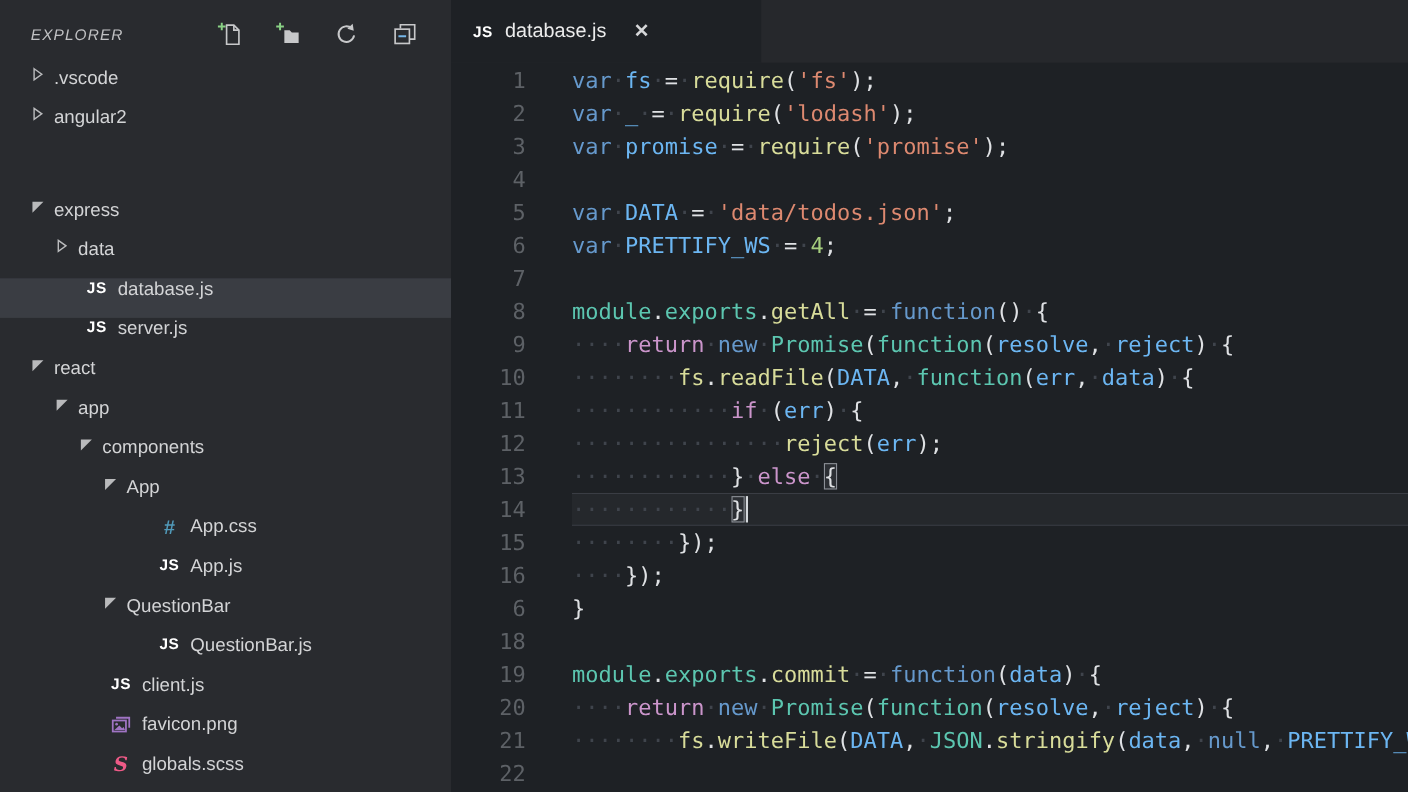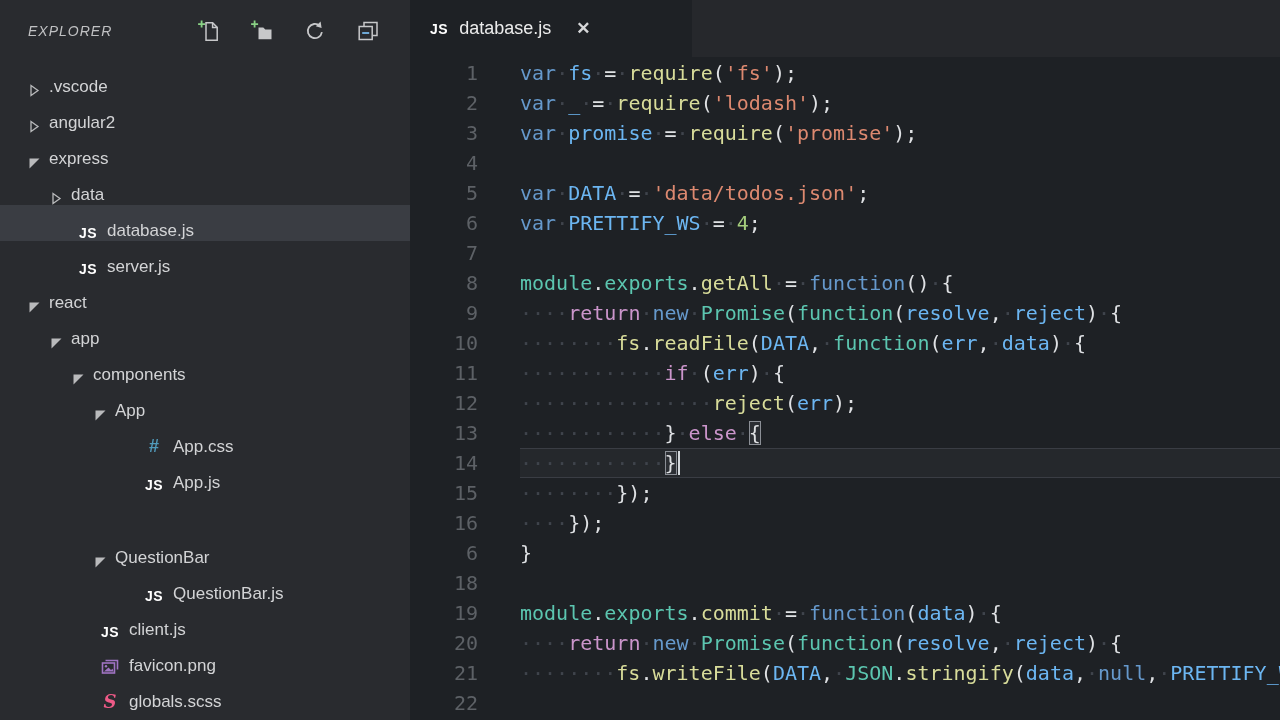--- a/index.html
+++ b/index.html
@@ -12,21 +12,21 @@
   .app{display:flex;width:1280px;height:720px;}
 
   
   .sidebar{width:410px;flex:none;height:720px;background:#292b2f;display:flex;flex-direction:column;}
   .sb-header{height:61px;flex:none;display:flex;align-items:center;justify-content:space-between;padding:0 30px 0 28px;}
   .sb-title{font-size:14px;letter-spacing:1px;color:#c0c1c3;font-style:italic;}
   .sb-actions{display:flex;gap:29px;align-items:center;}
   .icon-btn{width:24px;height:24px;cursor:pointer;display:flex;align-items:center;justify-content:center;}
   .icon-btn svg{display:block;}
   .tree{flex:1;overflow:hidden;}
-  .row{height:36px;display:flex;align-items:flex-end;font-size:17px;color:#d3d4d6;cursor:pointer;white-space:nowrap;}
+  .row{height:36px;display:flex;align-items:flex-start;font-size:17px;color:#d3d4d6;cursor:pointer;white-space:nowrap;}
   .row.selected{background:#3a3d43;}
   .chev{width:13px;height:13px;margin-right:8px;flex:none;}
   .ficon{width:24px;margin-right:7px;flex:none;display:inline-flex;justify-content:center;align-items:center;}
   .badge-js{color:#ffffff;font-weight:bold;font-size:14px;letter-spacing:.5px;}
   .glyph-css{color:#519aba;font-weight:bold;font-size:18px;}
   .glyph-html{color:#e37933;font-weight:bold;font-size:15px;letter-spacing:-1px;}
   .glyph-sass{color:#ee5a87;font-family:"DejaVu Serif",serif;font-style:italic;font-weight:bold;font-size:18px;}
 
   
   .main{flex:1;min-width:0;display:flex;flex-direction:column;}
@@ -98,52 +98,52 @@
             <polygon points="3,1.5 10,6.5 3,11.5" fill="none" stroke="#b9babc" stroke-width="1.3"></polygon>
           </svg>
           <span class="label">.vscode</span>
         </div>
         <div class="row" style="padding-left: 28px;">
           <svg class="chev" viewBox="0 0 13 13">
             <polygon points="3,1.5 10,6.5 3,11.5" fill="none" stroke="#b9babc" stroke-width="1.3"></polygon>
           </svg>
           <span class="label">angular2</span>
         </div>
+        <div class="row" style="padding-left: 28px; margin-top: 48px;">
+          <svg class="chev" viewBox="0 0 13 13">
+            <polygon points="1.5,2.5 11.5,2.5 1.5,12.5" fill="#b9babc"></polygon>
+          </svg>
+          <span class="label">express</span>
+        </div>
+        <div class="row" style="padding-left: 50px;">
+          <svg class="chev" viewBox="0 0 13 13">
+            <polygon points="3,1.5 10,6.5 3,11.5" fill="none" stroke="#b9babc" stroke-width="1.3"></polygon>
+          </svg>
+          <span class="label">data</span>
+        </div>
+        <div class="row selected" style="padding-left: 76px;">
+          <span class="ficon">
+            <span class="badge-js">JS</span>
+          </span>
+          <span class="label">database.js</span>
+        </div>
+        <div class="row" style="padding-left: 76px;">
+          <span class="ficon">
+            <span class="badge-js">JS</span>
+          </span>
+          <span class="label">server.js</span>
+        </div>
         <div class="row" style="padding-left: 28px;">
           <svg class="chev" viewBox="0 0 13 13">
             <polygon points="1.5,2.5 11.5,2.5 1.5,12.5" fill="#b9babc"></polygon>
           </svg>
-          <span class="label">express</span>
+          <span class="label">react</span>
         </div>
         <div class="row" style="padding-left: 50px;">
           <svg class="chev" viewBox="0 0 13 13">
-            <polygon points="3,1.5 10,6.5 3,11.5" fill="none" stroke="#b9babc" stroke-width="1.3"></polygon>
-          </svg>
-          <span class="label">data</span>
-        </div>
-        <div class="row selected" style="padding-left: 76px;">
-          <span class="ficon">
-            <span class="badge-js">JS</span>
-          </span>
-          <span class="label">database.js</span>
-        </div>
-        <div class="row" style="padding-left: 76px;">
-          <span class="ficon">
-            <span class="badge-js">JS</span>
-          </span>
-          <span class="label">server.js</span>
-        </div>
-        <div class="row" style="padding-left: 28px;">
-          <svg class="chev" viewBox="0 0 13 13">
-            <polygon points="1.5,2.5 11.5,2.5 1.5,12.5" fill="#b9babc"></polygon>
-          </svg>
-          <span class="label">react</span>
-        </div>
-        <div class="row" style="padding-left: 50px;">
-          <svg class="chev" viewBox="0 0 13 13">
             <polygon points="1.5,2.5 11.5,2.5 1.5,12.5" fill="#b9babc"></polygon>
           </svg>
           <span class="label">app</span>
         </div>
         <div class="row" style="padding-left: 72px;">
           <svg class="chev" viewBox="0 0 13 13">
             <polygon points="1.5,2.5 11.5,2.5 1.5,12.5" fill="#b9babc"></polygon>
           </svg>
           <span class="label">components</span>
         </div>
@@ -158,21 +158,21 @@
             <span class="glyph-css">#</span>
           </span>
           <span class="label">App.css</span>
         </div>
         <div class="row" style="padding-left: 142px;">
           <span class="ficon">
             <span class="badge-js">JS</span>
           </span>
           <span class="label">App.js</span>
         </div>
-        <div class="row" style="padding-left: 94px; margin-top: 39px;">
+        <div class="row" style="padding-left: 94px;">
           <svg class="chev" viewBox="0 0 13 13">
             <polygon points="1.5,2.5 11.5,2.5 1.5,12.5" fill="#b9babc"></polygon>
           </svg>
           <span class="label">QuestionBar</span>
         </div>
         <div class="row" style="padding-left: 142px;">
           <span class="ficon">
             <span class="badge-js">JS</span>
           </span>
           <span class="label">QuestionBar.js</span>

